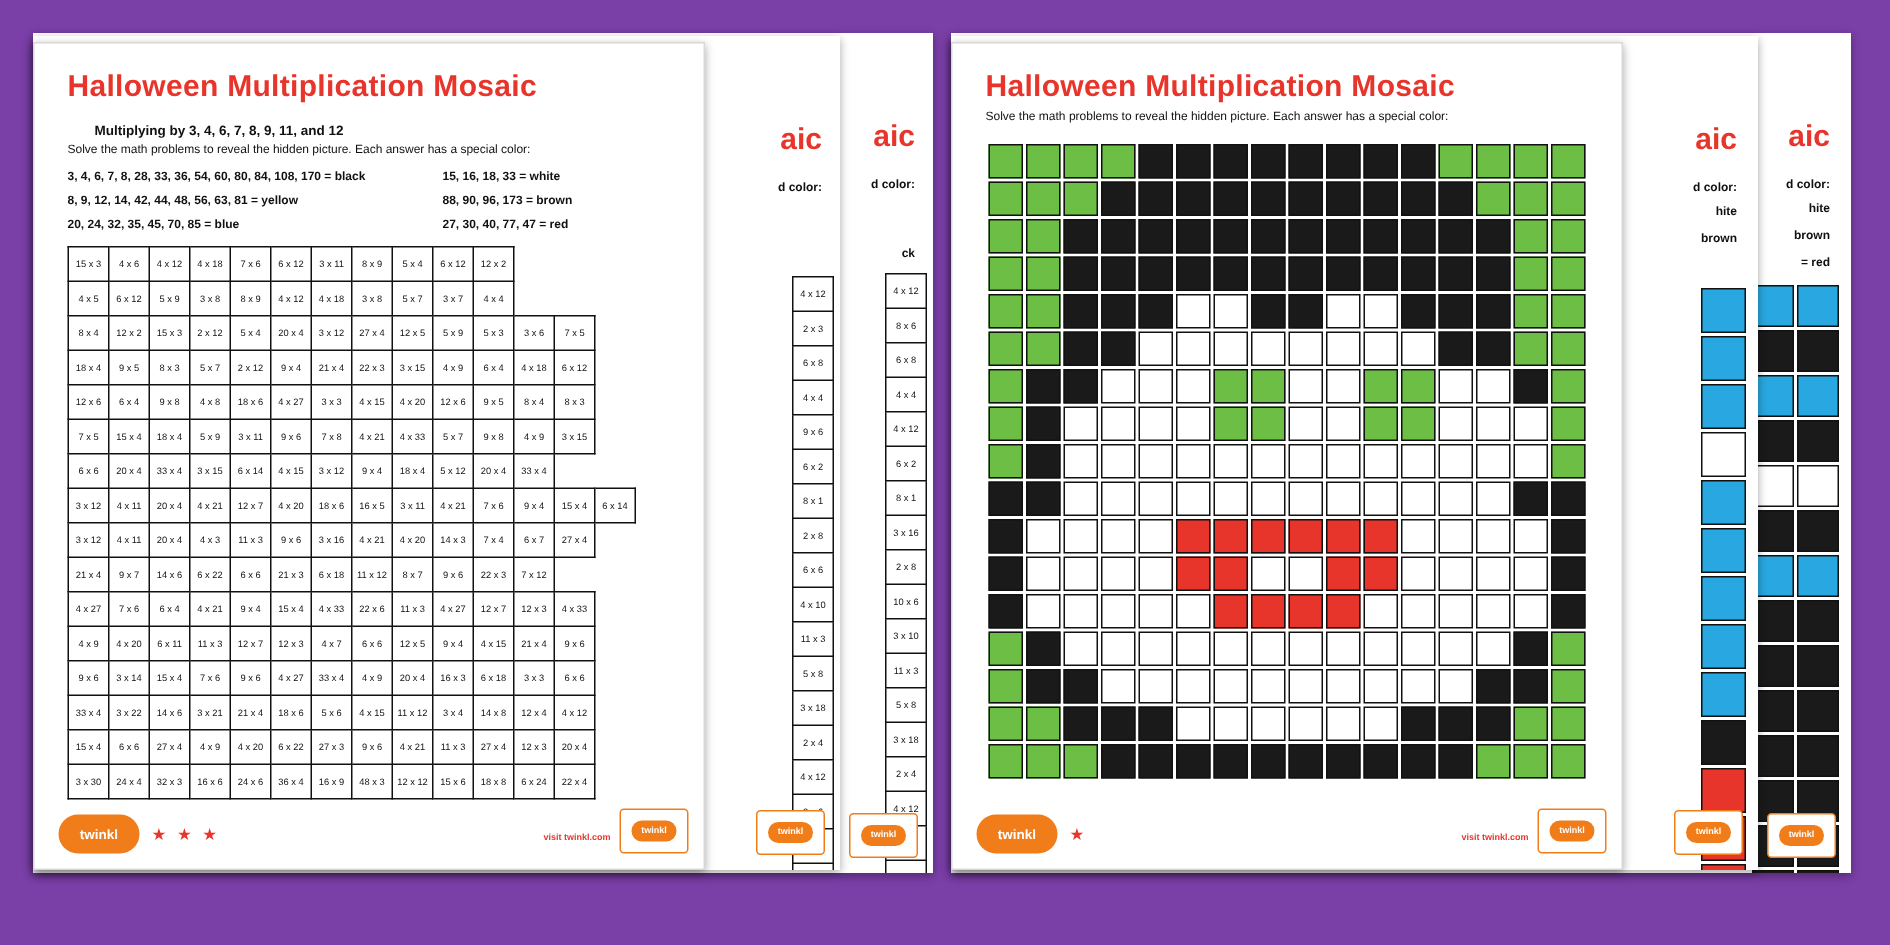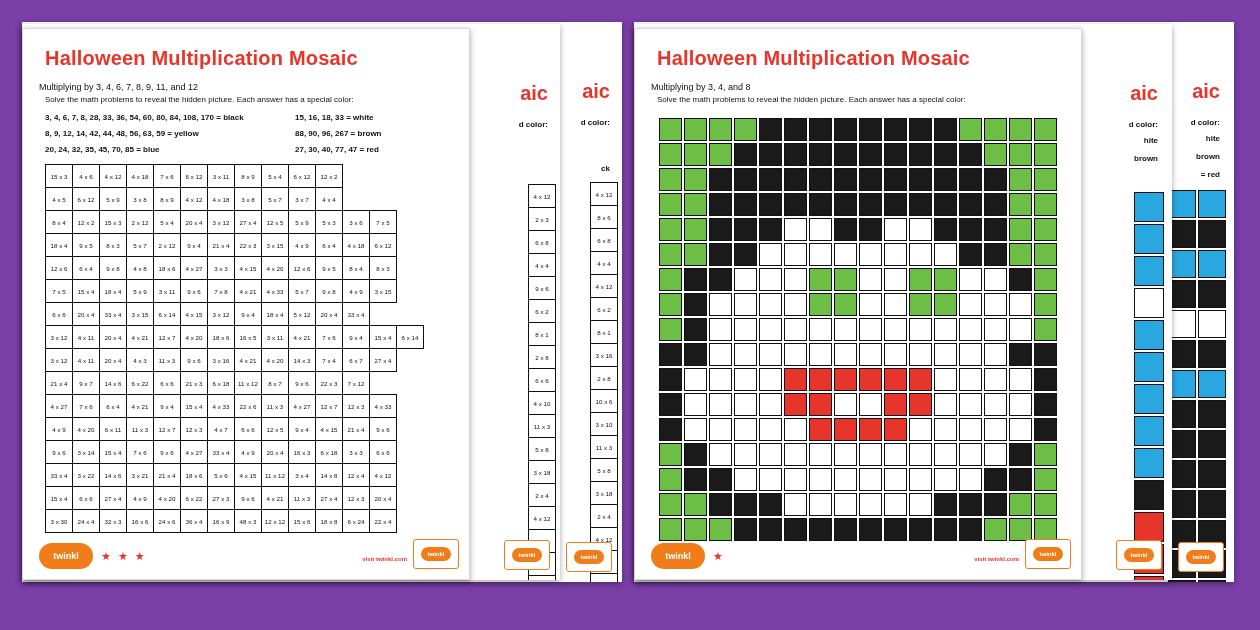--- a/index.html
+++ b/index.html
@@ -20,21 +20,21 @@
   }
   
   .sheet.back3{width:600px;height:560px;top:22px;left:0;}
   .sheet.back2{width:538px;height:556px;top:24px;left:0;}
   .sheet.front{width:446px;height:550px;top:28px;left:0;border:1px solid #d8d8d8;}
 
   .title{
     color:#e8352b;font-size:20px;font-weight:bold;
     letter-spacing:.2px;margin:18px 0 0 22px;
   }
-  .subtitle{font-size:9px;font-weight:normal;color:#111;margin:12px 0 0 16px;}
+  .subtitle{font-size:9px;font-weight:bold;color:#111;margin:12px 0 0 40px;}
   .instructions{font-size:8px;color:#111;margin:3px 0 0 22px;}
 
   .legend{margin:9px 0 0 22px;display:grid;grid-template-columns:250px 1fr;row-gap:7px;}
   .legend .cell{font-size:8px;font-weight:bold;color:#111;white-space:nowrap;}
 
   
   .grid-wrap{margin:10px 0 0 22px;}
   table.mgrid{border-collapse:collapse;}
   table.mgrid td{
     width:26px;height:22px;border:1px solid #111;
@@ -214,22 +214,22 @@
     </div>
   </div>
 
   <div class="sheet front">
     <div class="title">Halloween Multiplication Mosaic</div>
     <div class="subtitle">Multiplying by 3, 4, 6, 7, 8, 9, 11, and 12</div>
     <div class="instructions">Solve the math problems to reveal the hidden picture. Each answer has a special color:</div>
     <div class="legend">
       <div class="cell">3, 4, 6, 7, 8, 28, 33, 36, 54, 60, 80, 84, 108, 170 = black</div>
       <div class="cell">15, 16, 18, 33 = white</div>
-      <div class="cell">8, 9, 12, 14, 42, 44, 48, 56, 63, 59 = yellow</div>
-      <div class="cell">88, 90, 96, 267 = brown</div>
+      <div class="cell">8, 9, 12, 14, 42, 44, 48, 56, 63, 81 = yellow</div>
+      <div class="cell">88, 90, 96, 173 = brown</div>
       <div class="cell">20, 24, 32, 35, 45, 70, 85 = blue</div>
       <div class="cell">27, 30, 40, 77, 47 = red</div>
     </div>
     <div class="grid-wrap">
       <table class="mgrid">
           <tbody id="left-grid">
             <tr>
               <td>15 x 3</td>
               <td>4 x 6</td>
               <td>4 x 12</td>
@@ -545,21 +545,20 @@
       </div>
     <div class="footer">
       <div class="badge">
           <div class="b1">twinkl</div>
         </div>
     </div>
   </div>
 
   <div class="sheet front">
     <div class="title">Halloween Multiplication Mosaic</div>
-    <div class="subtitle">Multiplying by 3, 4, and 8</div>
     <div class="instructions">Solve the math problems to reveal the hidden picture. Each answer has a special color:</div>
     <div class="mosaic" id="right-mosaic" style="width: 398px; grid-template-columns: repeat(16, 1fr);">
         <div class="px" style="background: rgb(108, 190, 69);"></div>
         <div class="px" style="background: rgb(108, 190, 69);"></div>
         <div class="px" style="background: rgb(108, 190, 69);"></div>
         <div class="px" style="background: rgb(108, 190, 69);"></div>
         <div class="px" style="background: rgb(26, 26, 26);"></div>
         <div class="px" style="background: rgb(26, 26, 26);"></div>
         <div class="px" style="background: rgb(26, 26, 26);"></div>
         <div class="px" style="background: rgb(26, 26, 26);"></div>

